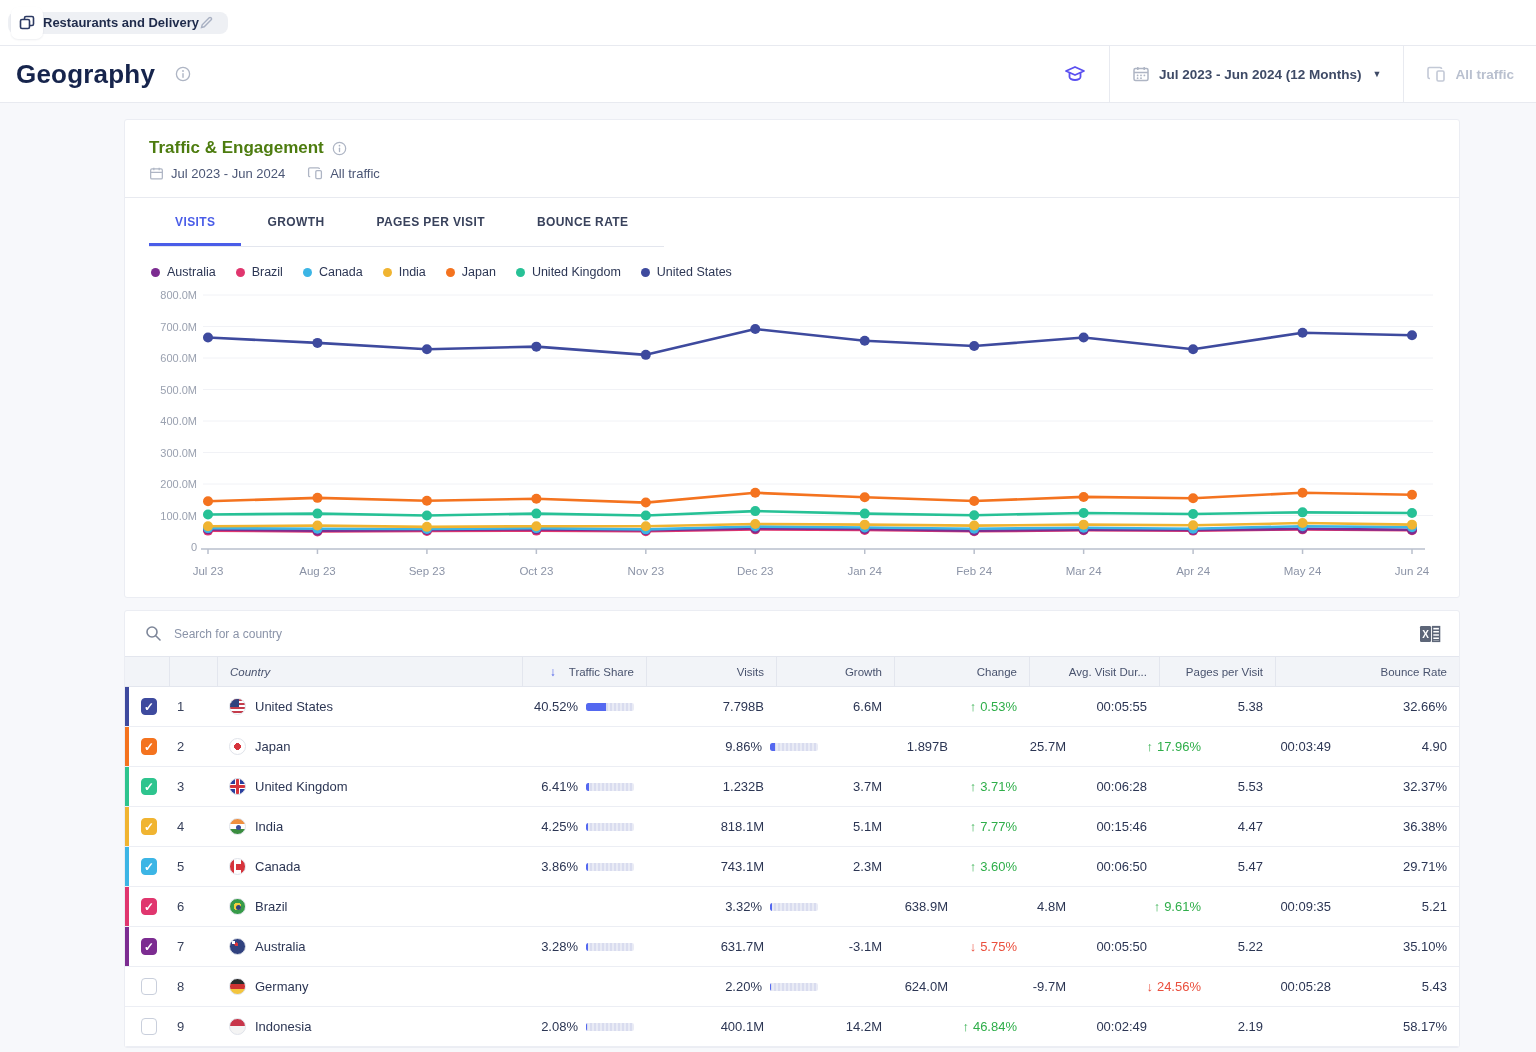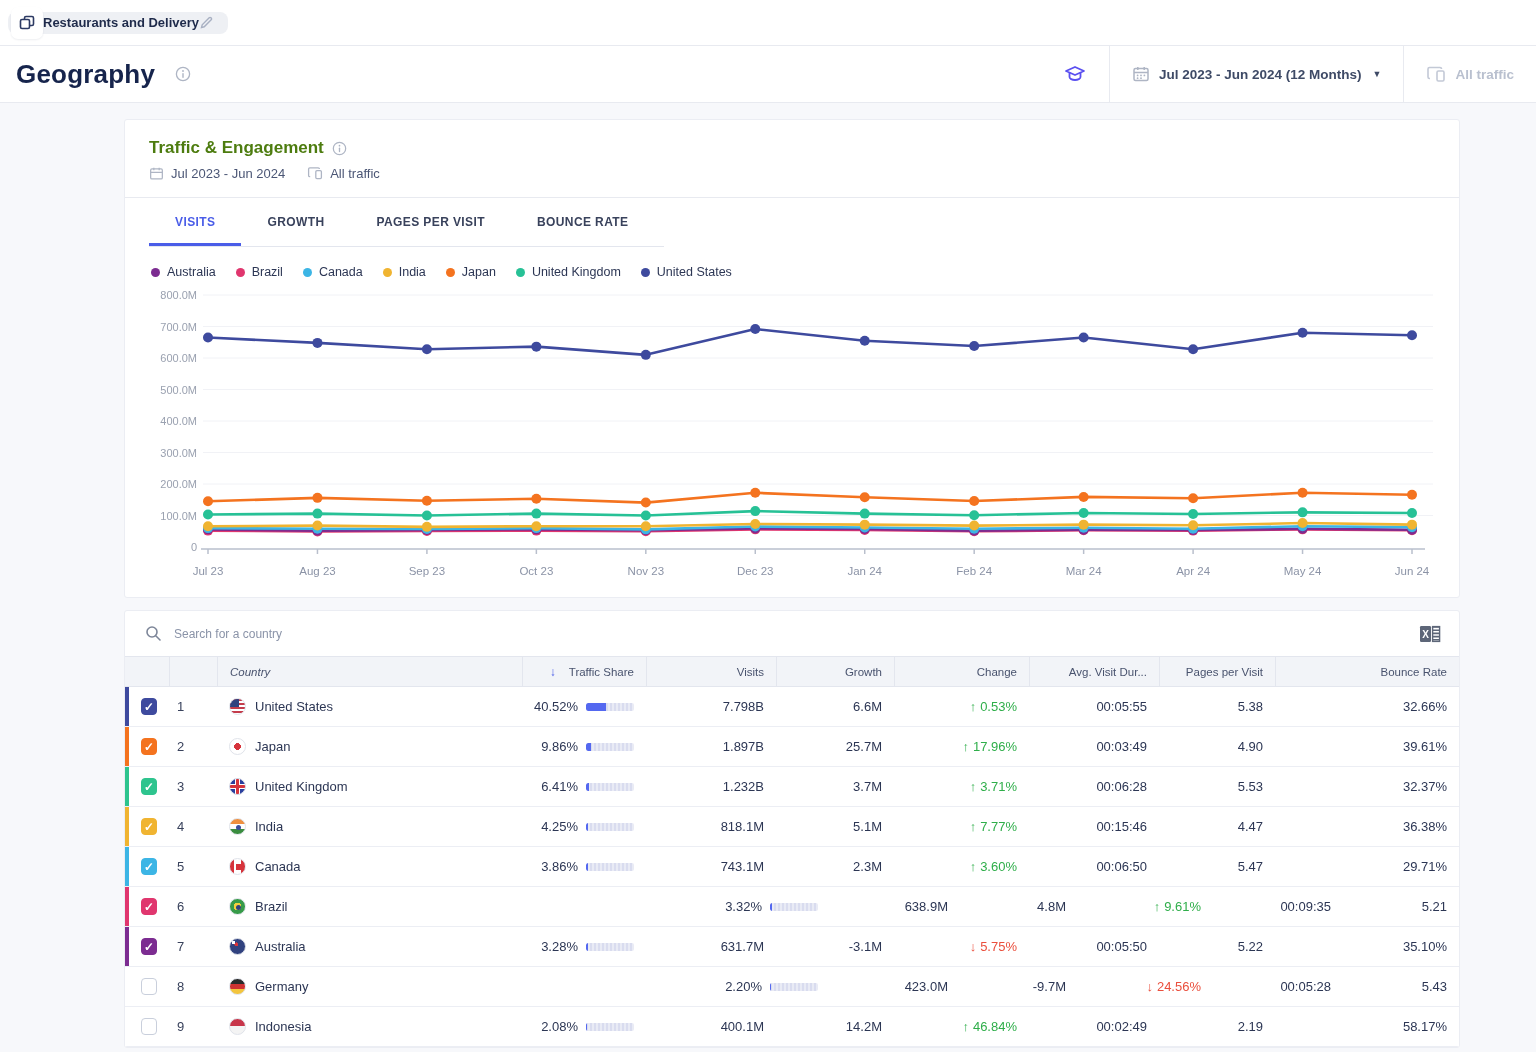--- a/index.html
+++ b/index.html
@@ -510,21 +510,20 @@
             </span>
           </div>
     <div class="td c-visits">1.897B</div>
     <div class="td c-growth">25.7M</div>
     <div class="td c-change" data-dir="up">
             <span class="arr">↑</span>
             <span class="chg">17.96%</span>
           </div>
     <div class="td c-avd">00:03:49</div>
     <div class="td c-ppv">4.90</div>
-    <div class="td c-bounce">39.61%</div>
   </div>
 
   <div class="trow" data-c="gb">
     <span class="stripe"></span>
     <div class="td c-check">
             <span class="cb" data-checked="true">
               <span class="check">✓</span>
             </span>
           </div>
     <div class="td c-rank">3</div>
@@ -673,21 +672,21 @@
     <div class="td c-country">
             <span class="flag" data-f="de"></span>
             <span class="cname">Germany</span>
           </div>
     <div class="td c-share">
             <span class="shareval">2.20%</span>
             <span class="bar">
               <span class="fill" style="width: 2.2%;"></span>
             </span>
           </div>
-    <div class="td c-visits">423.0M</div>
+    <div class="td c-visits">624.0M</div>
     <div class="td c-growth">-9.7M</div>
     <div class="td c-change" data-dir="down">
             <span class="arr">↓</span>
             <span class="chg">24.56%</span>
           </div>
     <div class="td c-avd">00:05:28</div>
     <div class="td c-ppv">5.43</div>
   </div>
 
   <div class="trow" data-c="id">

